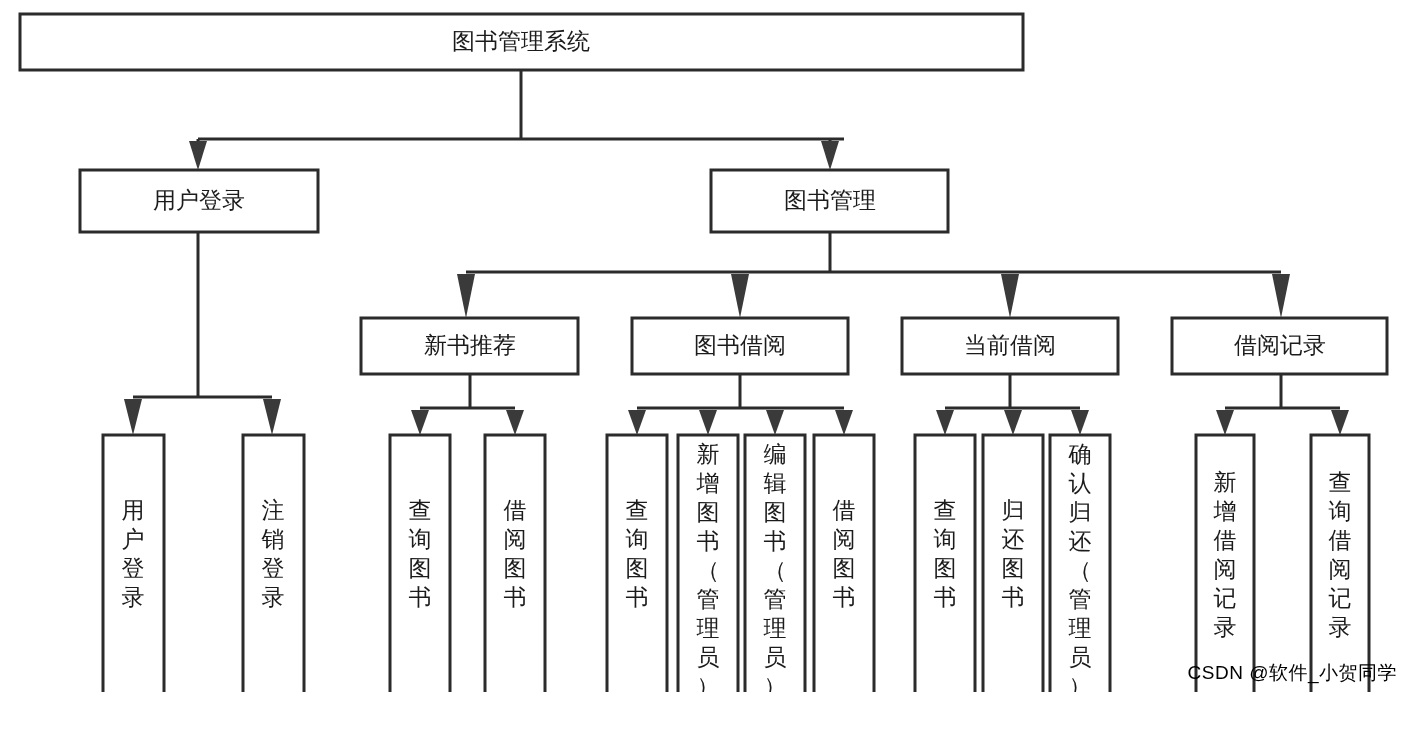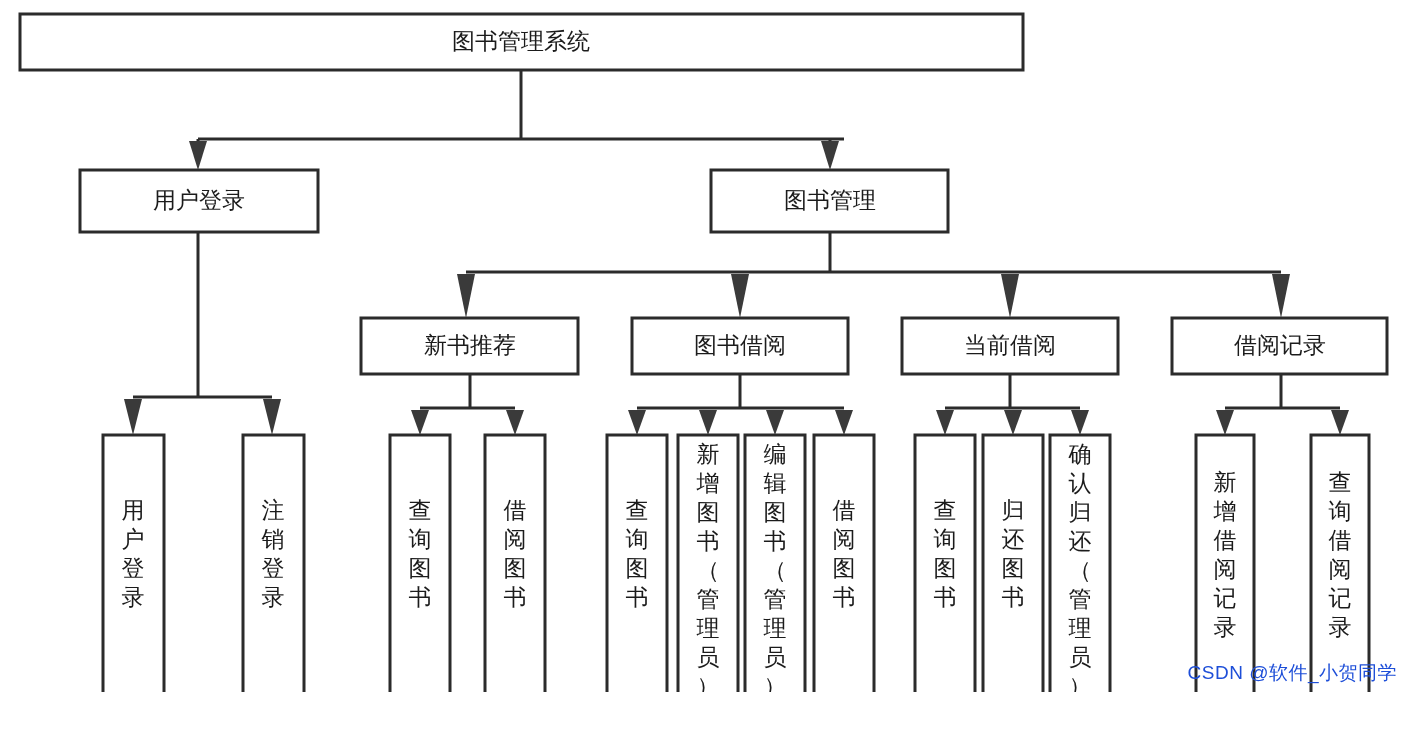--- a/index.html
+++ b/index.html
@@ -51,21 +51,21 @@
     font-size: 23px;
     fill: #1b1b1b;
     text-anchor: middle;
   }
   .watermark-text {
     position: absolute;
     right: 8px;
     bottom: 6px;
     font-family: "Liberation Sans", "DejaVu Sans", sans-serif;
     font-size: 19px;
-    color: #1d4ed8;
+    color: #000000;
     white-space: nowrap;
     letter-spacing: 0.5px;
     pointer-events: none;
   }
 </style>
 </head>
 <body>
 
 <div id="diagram-root">
 

